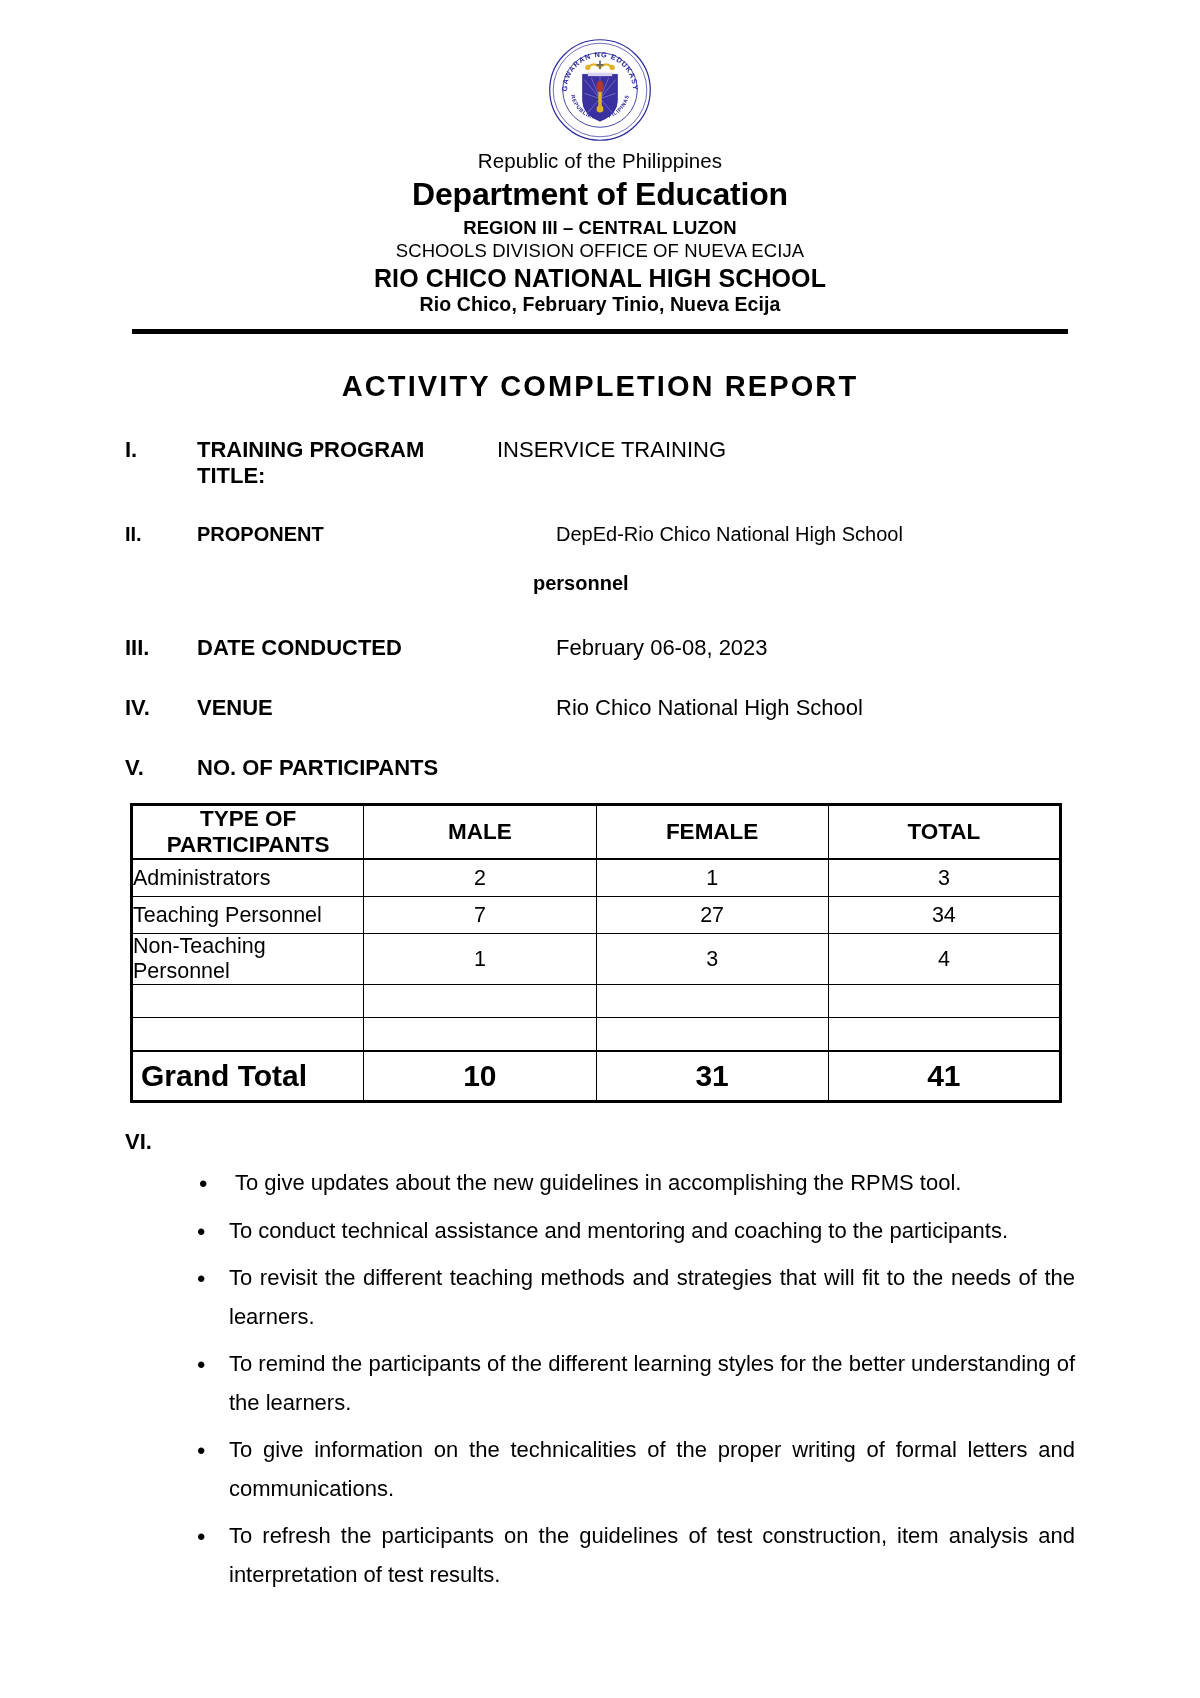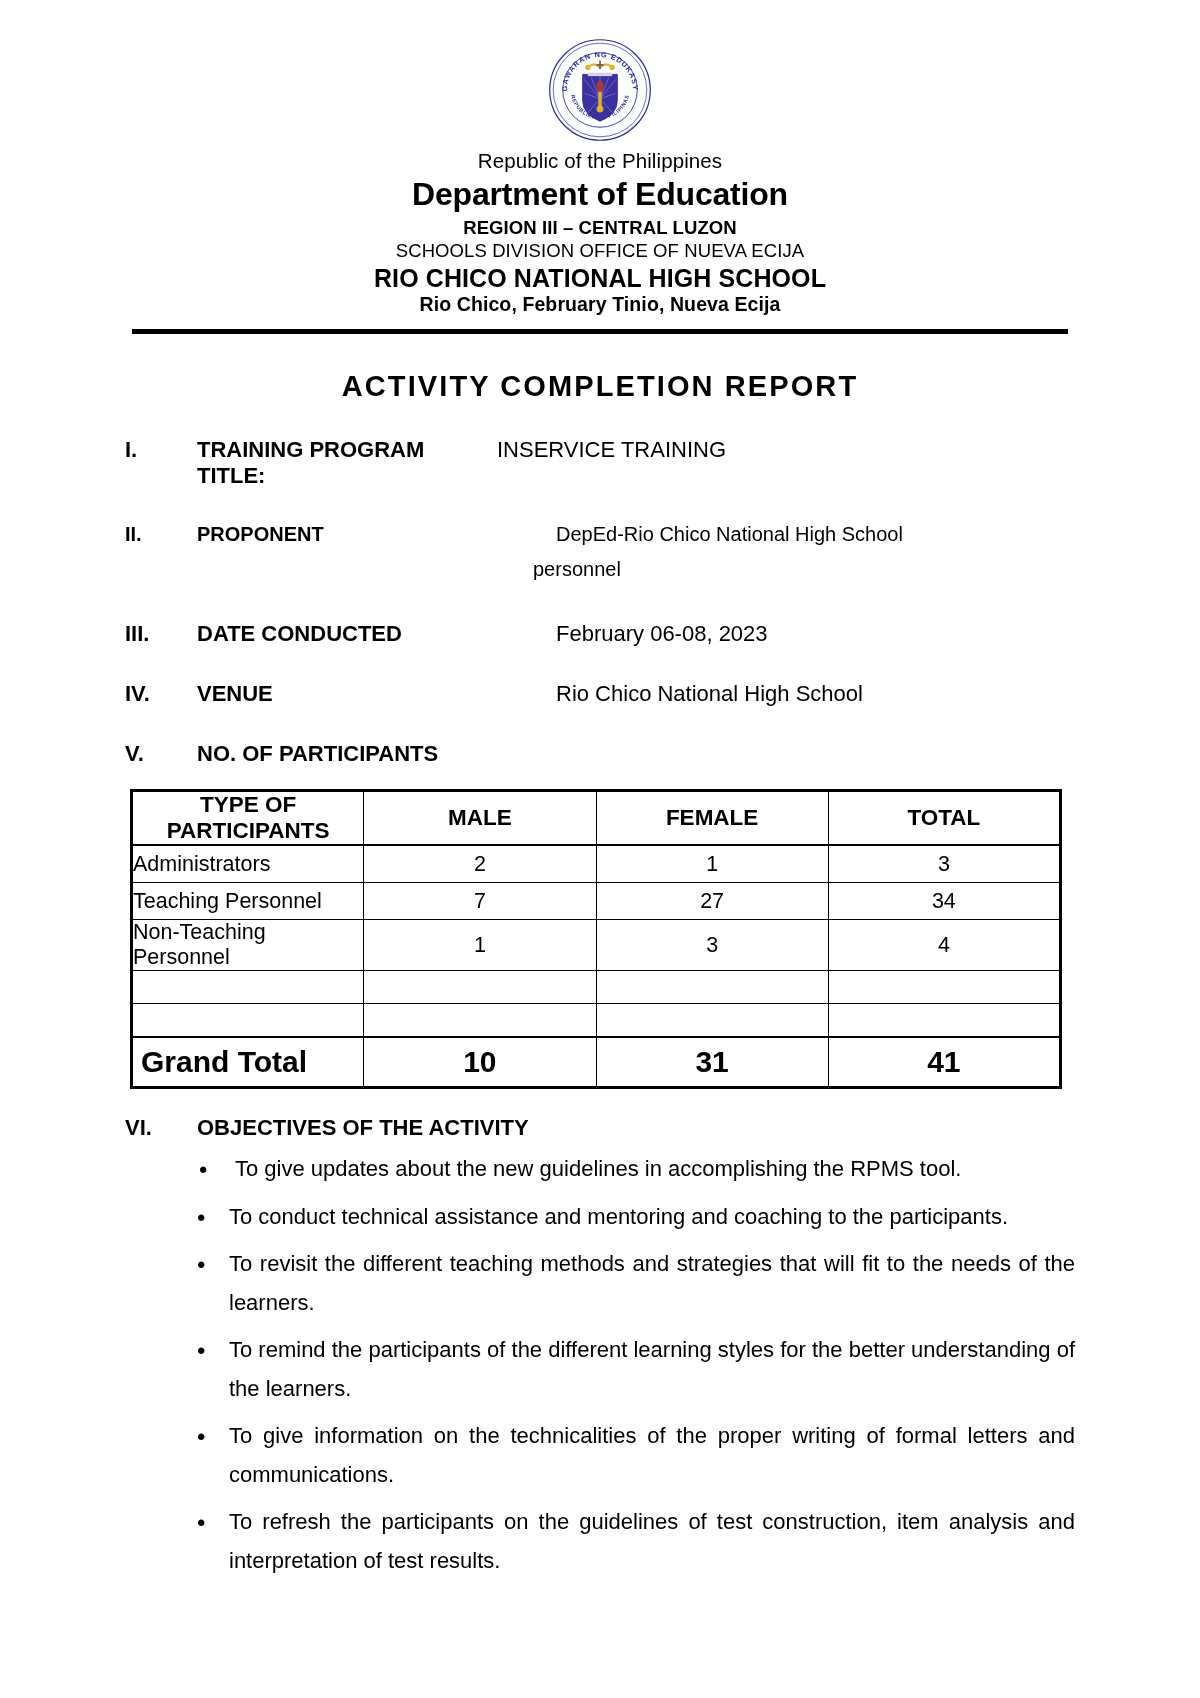--- a/index.html
+++ b/index.html
@@ -135,21 +135,22 @@
     width: 518px;
     margin-left: 431px;
     text-align: justify;
     text-align-last: justify;
     line-height: 1.75;
     margin-top: 4px;
   }
   .prop-tail {
     margin-left: 408px;
     line-height: 1.75;
-    margin-top: 6px;
+    margin-top: 20px;
+    font-weight: bold;
   }
 
   
   .table-wrap {
     margin-top: 22px;
     width: 932px;
     margin-left: 5px;
   }
   table.participants {
     border-collapse: collapse;
@@ -379,21 +380,20 @@
             <td class="col-num">10</td>
             <td class="col-num">31</td>
             <td class="col-num col-last">41</td>
           </tr>
         </tbody>
       </table>
     </div>
 
     <div class="objectives-head">
       <span class="sec-num">VI.</span>
-      <span class="sec-label">OBJECTIVES OF THE ACTIVITY</span>
     </div>
 
     <ul class="objectives">
       <li class="first-item">To give updates about the new guidelines in accomplishing the RPMS tool.</li>
       <li>To conduct technical assistance and mentoring and coaching to the participants.</li>
       <li>To revisit the different teaching methods and strategies that will fit to the needs of the learners.</li>
       <li>To remind the participants of the different learning styles for the better understanding of the learners.</li>
       <li>To give information on the technicalities of the proper writing of formal letters and communications.</li>
       <li>To refresh the participants on the guidelines of test construction, item analysis and interpretation of test results.</li>
     </ul>

